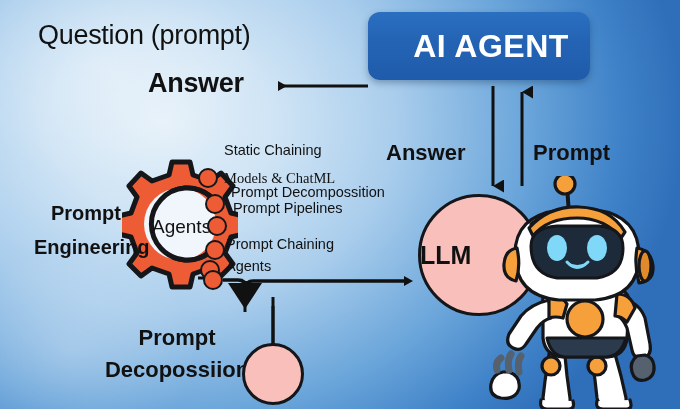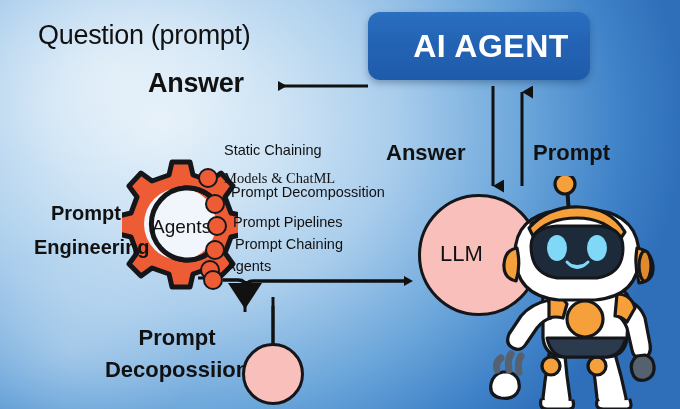--- a/index.html
+++ b/index.html
@@ -130,23 +130,23 @@
     position: absolute;
     left: 418px; top: 194px;
     width: 122px; height: 122px;
     border-radius: 50%;
     background: #f9c0bb;
     border: 3px solid #15161a;
     box-sizing: border-box;
   }
   #llm-label {
     position: absolute;
-    left: 440px; top: 241px;
-    font-size: 22px;
-    font-weight: 400;
+    left: 420px; top: 241px;
+    font-size: 25px;
+    font-weight: 700;
     color: #111;
   }
 
   
   #pd-label {
     left: 92px; top: 322px;
     font-size: 22px;
     font-weight: 600;
     line-height: 32px;
     white-space: normal;
@@ -247,24 +247,24 @@
 
   <div class="cap-item" style="left:224px; top:142px;">Static Chaining</div>
 
   <div class="cap-dot" style="left:198px; top:168px;"></div>
   <div class="cap-item" style="left:224px; top:170px;font-family:Liberation Serif, serif;">Models &amp; ChatML</div>
 
   <div class="cap-dot" style="left:205px; top:194px;"></div>
   <div class="cap-item" style="left:231px; top:176px;margin-top:8px;">Prompt Decompossition</div>
 
   <div class="cap-dot" style="left:207px; top:216px;"></div>
-  <div class="cap-item" style="left:233px; top:214px;text-align:center;">Prompt Pipelines</div>
+  <div class="cap-item" style="left:233px; top:200px;text-align:center;">Prompt Pipelines</div>
 
   <div class="cap-dot" style="left:205px; top:240px;"></div>
-  <div class="cap-item" style="left:235px; top:236px;">Prompt Chaining</div>
+  <div class="cap-item" style="left:226px; top:236px;">Prompt Chaining</div>
 
   <div class="cap-dot" style="left:200px; top:260px;"></div>
   <div class="cap-item" style="left:226px; top:258px;">Agents</div>
 
   <div class="cap-dot" style="left:203px; top:270px;"></div>
 
   <div id="ai-agent-box">
     <span id="ai-agent-label">AI AGENT</span>
   </div>
 

